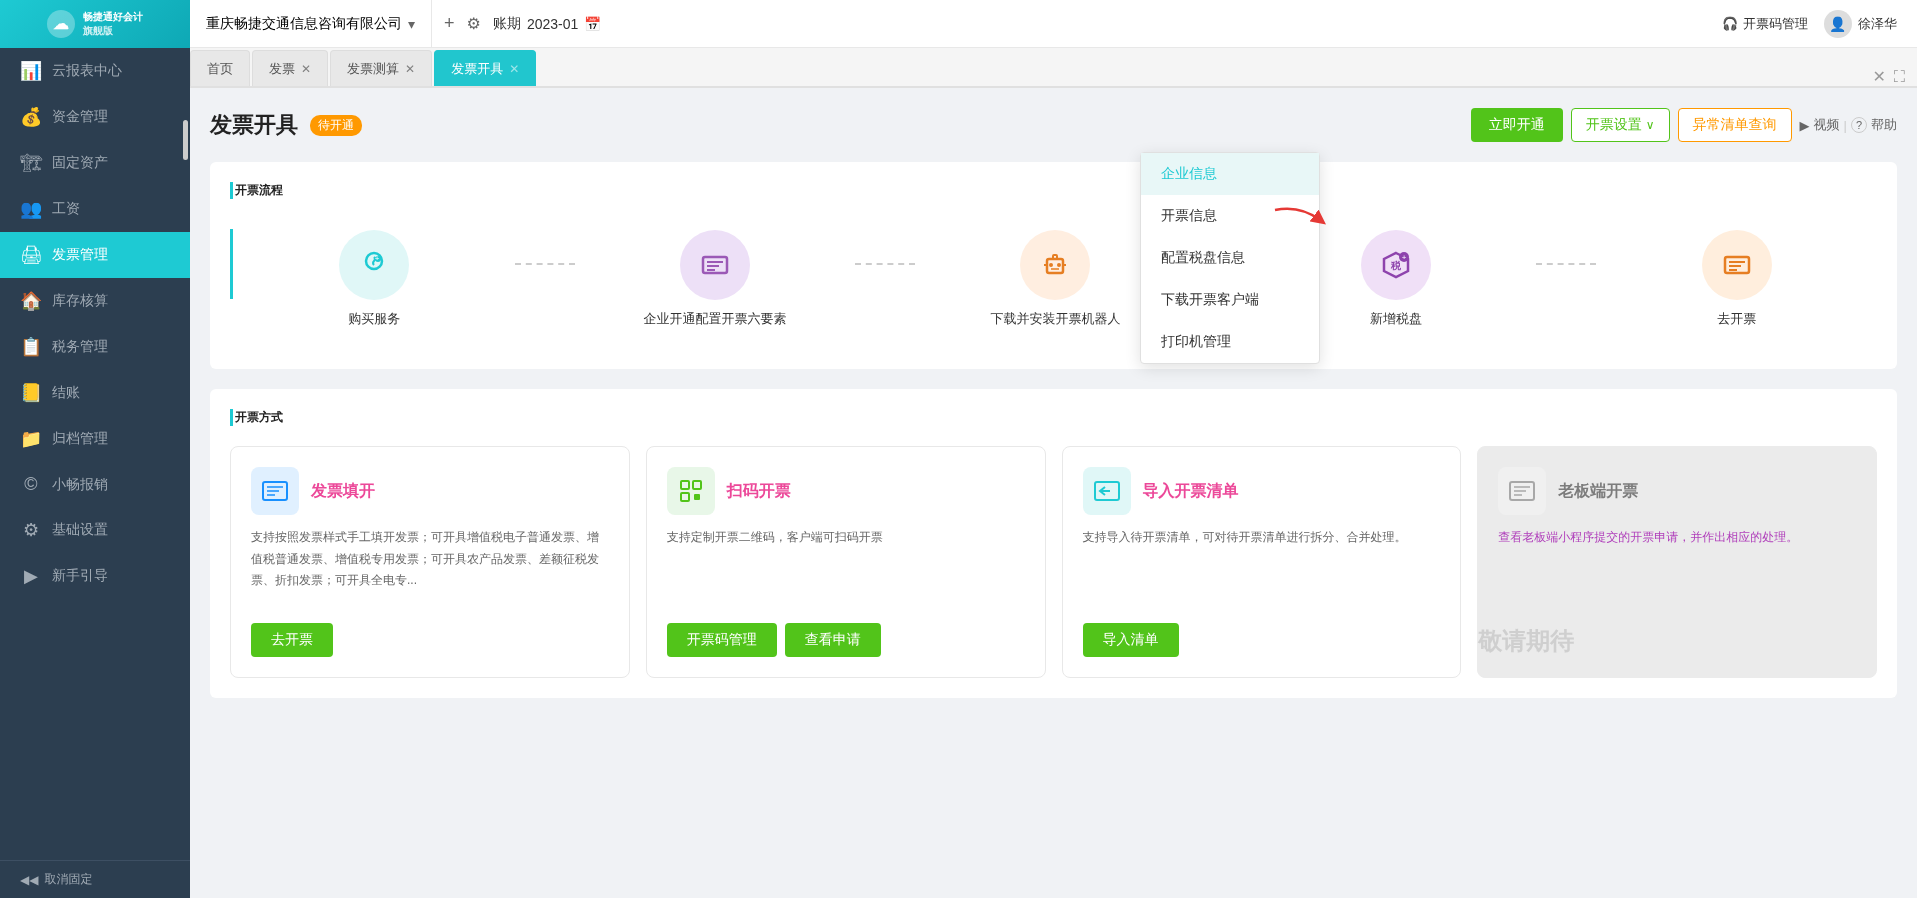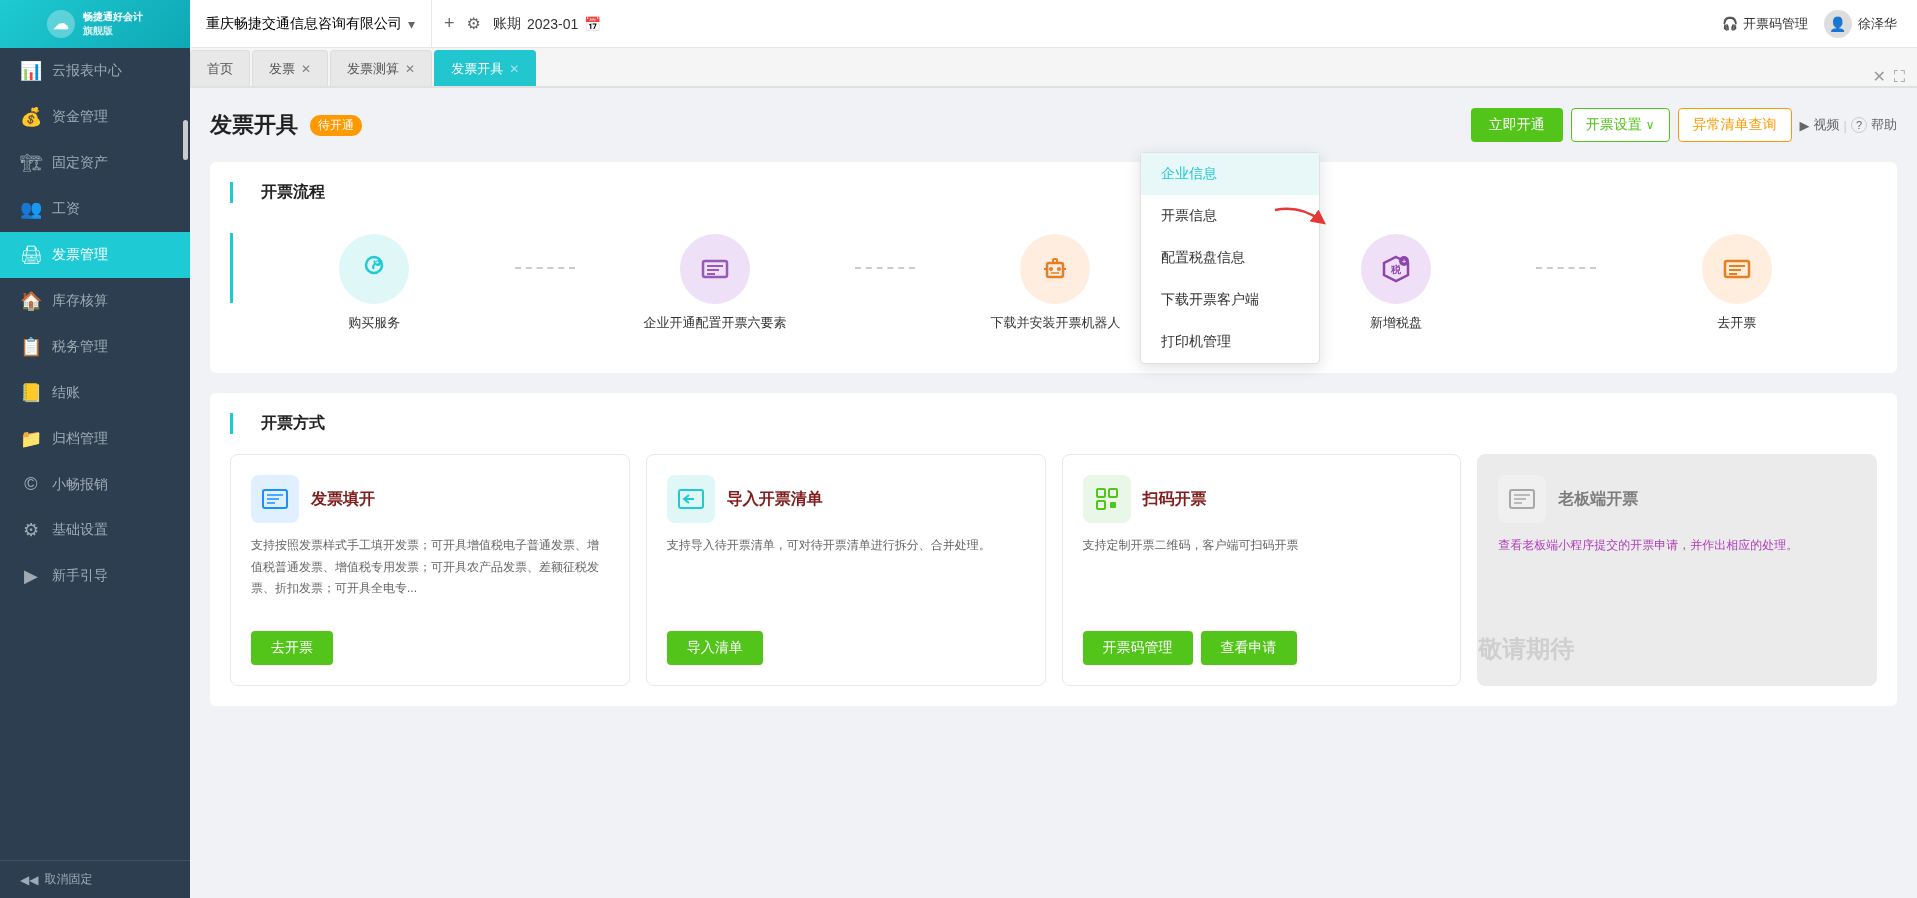--- a/index.html
+++ b/index.html
@@ -201,21 +201,21 @@
     .btn-text { color: #666; cursor: pointer; font-size: 13px; display: flex; align-items: center; gap: 4px; }
     .separator { color: #ccc; }
 
     
     .section-card {
       background: #fff;
       border-radius: 6px;
       padding: 20px;
       margin-bottom: 20px;
     }
-    .section-title { font-size: 16px; font-weight: bold; color: #222; margin-bottom: 20px; border-left: 3px solid #1ecad3; padding-left: 28px; }
+    .section-title { font-size: 12px; font-weight: bold; color: #222; margin-bottom: 20px; border-left: 3px solid #1ecad3; padding-left: 2px; }
 
     
     .flow-steps {
       display: flex;
       align-items: center;
       padding: 10px 0 20px;
     }
     .flow-step {
       display: flex;
       flex-direction: column;
@@ -280,21 +280,21 @@
     .method-card-icon {
       width: 48px; height: 48px;
       border-radius: 8px;
       display: flex; align-items: center; justify-content: center;
       font-size: 24px;
     }
     .method-card-icon.blue { background: #e0f0ff; color: #1890ff; }
     .method-card-icon.teal { background: #e0f7f7; color: #1ecad3; }
     .method-card-icon.green { background: #e8f7e8; color: #52c41a; }
     .method-card-icon.gray { background: #eee; color: #999; }
-    .method-card-title { font-size: 16px; font-weight: bold; color: #7f1d1d; }
+    .method-card-title { font-size: 16px; font-weight: bold; color: #ec4899; }
     .method-card-desc { font-size: 12px; color: #666; line-height: 1.8; margin-bottom: 16px; min-height: 80px; }
     .method-card-btn {
       background: #52c41a;
       color: #fff;
       border: none;
       padding: 8px 20px;
       border-radius: 4px;
       cursor: pointer;
       font-size: 14px;
     }
@@ -599,50 +599,50 @@
               </svg>
           </div>
           <span class="method-card-title">发票填开</span>
         </div>
         <div class="method-card-desc">支持按照发票样式手工填开发票；可开具增值税电子普通发票、增值税普通发票、增值税专用发票；可开具农产品发票、差额征税发票、折扣发票；可开具全电专...</div>
         <button class="method-card-btn">去开票</button>
       </div>
 
       <div class="method-card">
         <div class="method-card-header">
-          <div class="method-card-icon teal">
-            <svg width="28" height="28" viewBox="0 0 28 28">
-                <rect x="2" y="5" width="24" height="18" rx="2" fill="none" stroke="#1ecad3" stroke-width="2"></rect>
-                <line x1="7" y1="14" x2="17" y2="14" stroke="#1ecad3" stroke-width="2"></line>
-                <polyline points="12,10 7,14 12,18" fill="none" stroke="#1ecad3" stroke-width="2"></polyline>
-              </svg>
-          </div>
-          <span class="method-card-title">导入开票清单</span>
-        </div>
-        <div class="method-card-desc">支持导入待开票清单，可对待开票清单进行拆分、合并处理。</div>
-        <button class="method-card-btn">导入清单</button>
-      </div>
-
-      <div class="method-card">
-        <div class="method-card-header">
           <div class="method-card-icon green">
             <svg width="28" height="28" viewBox="0 0 28 28">
                 <rect x="4" y="4" width="8" height="8" rx="1" fill="none" stroke="#52c41a" stroke-width="2"></rect>
                 <rect x="4" y="16" width="8" height="8" rx="1" fill="none" stroke="#52c41a" stroke-width="2"></rect>
                 <rect x="16" y="4" width="8" height="8" rx="1" fill="none" stroke="#52c41a" stroke-width="2"></rect>
                 <rect x="17" y="17" width="6" height="6" fill="#52c41a" rx="1"></rect>
               </svg>
           </div>
           <span class="method-card-title">扫码开票</span>
         </div>
         <div class="method-card-desc">支持定制开票二维码，客户端可扫码开票</div>
         <div style="display:flex;gap:8px;">
           <button class="method-card-btn">开票码管理</button>
           <button class="method-card-btn">查看申请</button>
         </div>
+      </div>
+
+      <div class="method-card">
+        <div class="method-card-header">
+          <div class="method-card-icon teal">
+            <svg width="28" height="28" viewBox="0 0 28 28">
+                <rect x="2" y="5" width="24" height="18" rx="2" fill="none" stroke="#1ecad3" stroke-width="2"></rect>
+                <line x1="7" y1="14" x2="17" y2="14" stroke="#1ecad3" stroke-width="2"></line>
+                <polyline points="12,10 7,14 12,18" fill="none" stroke="#1ecad3" stroke-width="2"></polyline>
+              </svg>
+          </div>
+          <span class="method-card-title">导入开票清单</span>
+        </div>
+        <div class="method-card-desc">支持导入待开票清单，可对待开票清单进行拆分、合并处理。</div>
+        <button class="method-card-btn">导入清单</button>
       </div>
 
       <div class="method-card disabled" style="background:#e8e8e8;">
         <div class="method-card-header">
           <div class="method-card-icon gray">
             <svg width="28" height="28" viewBox="0 0 28 28">
                 <rect x="2" y="5" width="24" height="18" rx="2" fill="none" stroke="#999" stroke-width="2"></rect>
                 <line x1="6" y1="10" x2="22" y2="10" stroke="#999" stroke-width="1.5"></line>
                 <line x1="6" y1="14" x2="18" y2="14" stroke="#999" stroke-width="1.5"></line>
                 <line x1="6" y1="18" x2="14" y2="18" stroke="#999" stroke-width="1.5"></line>

